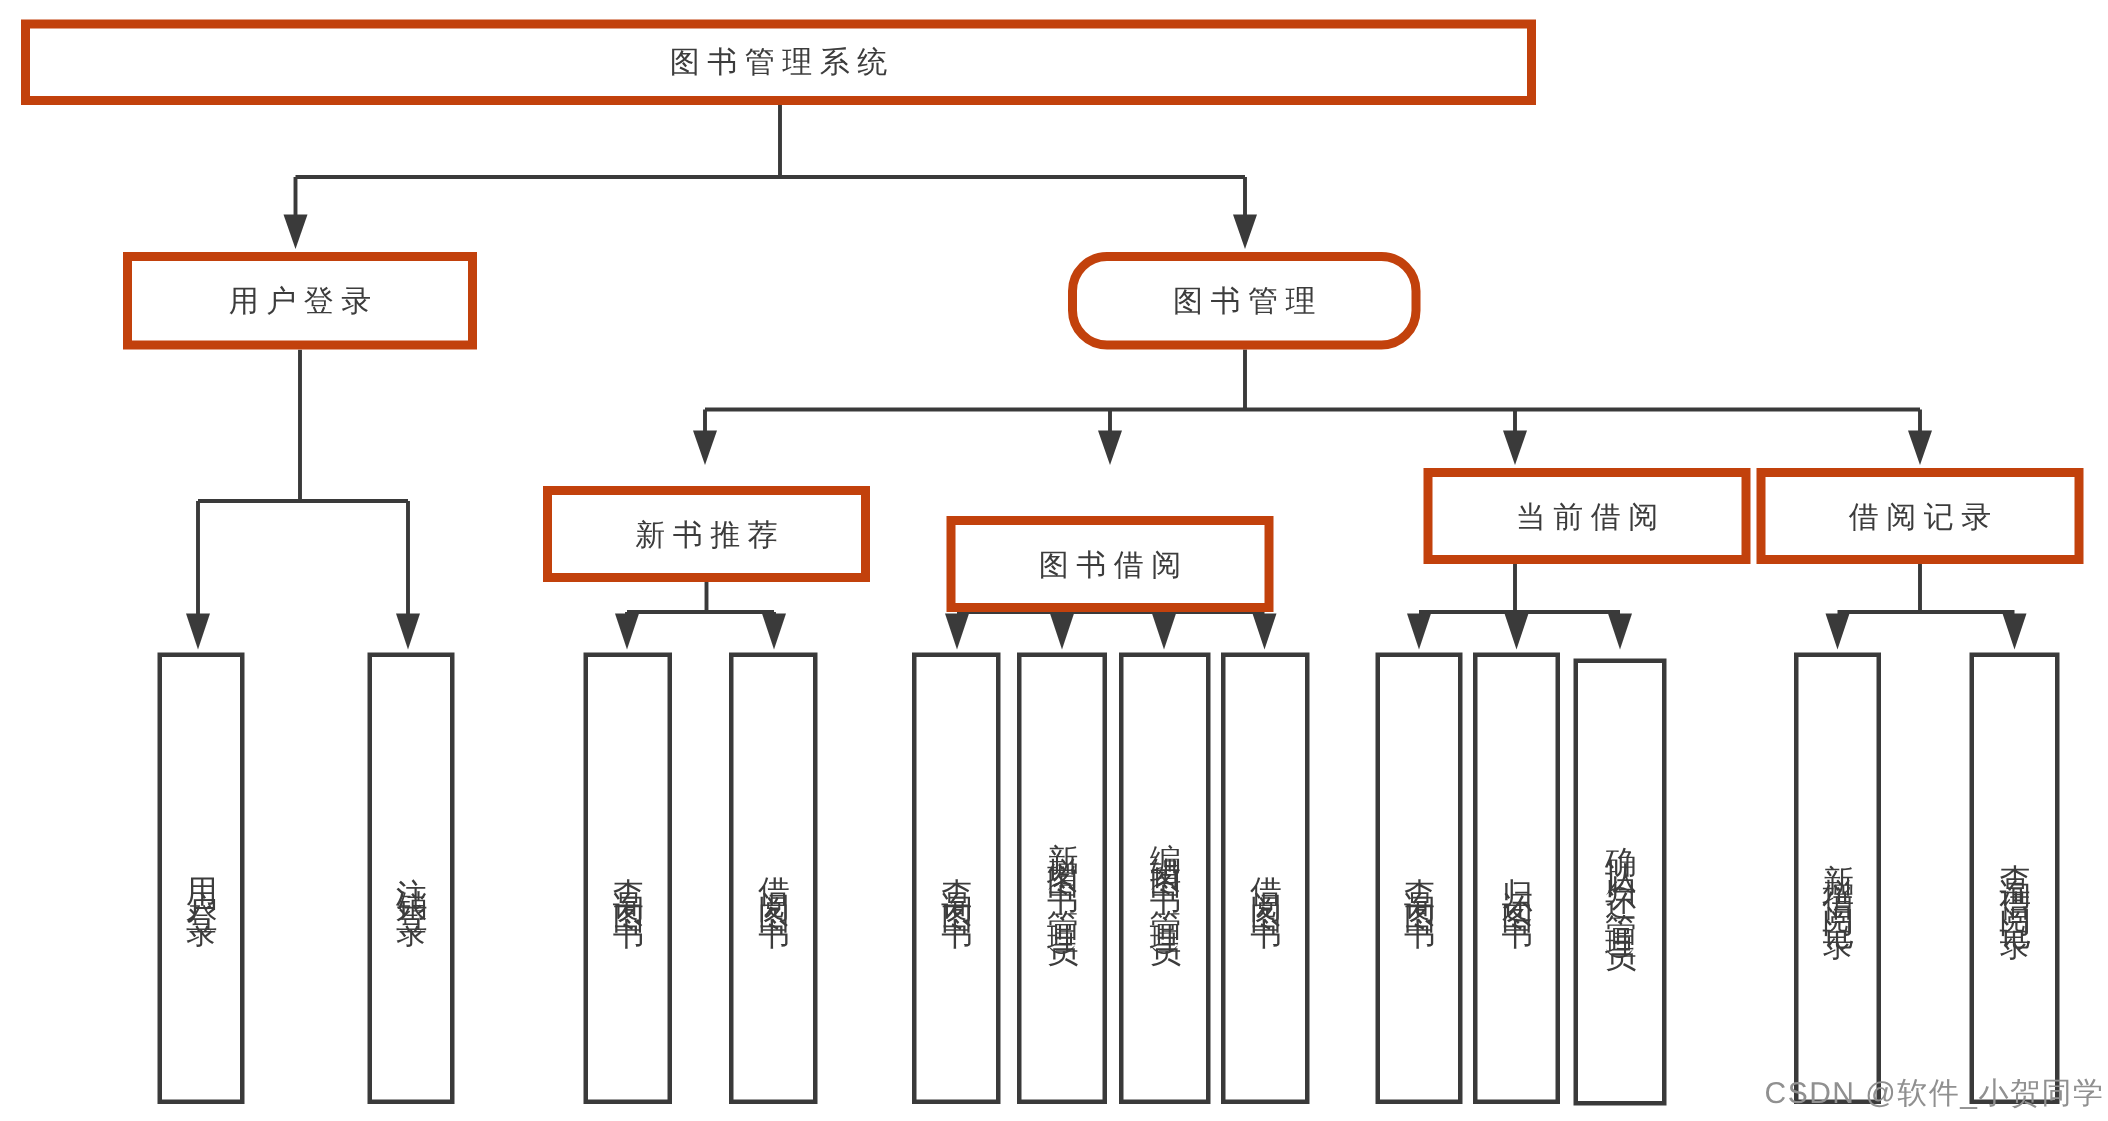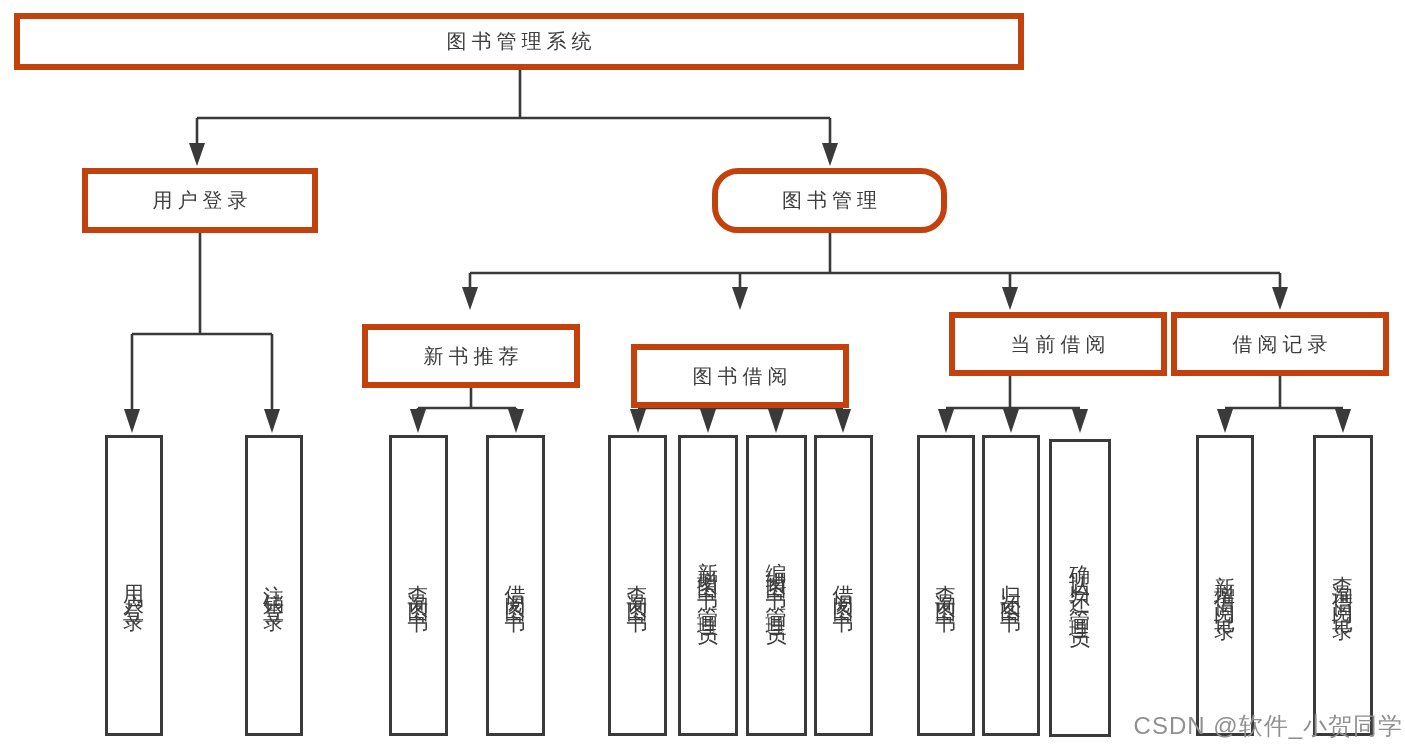--- a/index.html
+++ b/index.html
@@ -50,21 +50,21 @@
     text-orientation: mixed;
     font-size: 21px;
     letter-spacing: 9px;
     color: #3c3c3c;
     line-height: 1;
   }
   .watermark {
     position: absolute;
     right: 2px;
     bottom: 5px;
-    font-size: 24px;
+    font-size: 20px;
     letter-spacing: 1px;
     color: #909090;
     z-index: 2;
     white-space: nowrap;
   }
 </style>
 </head>
 <body>
 
 <div class="canvas">

